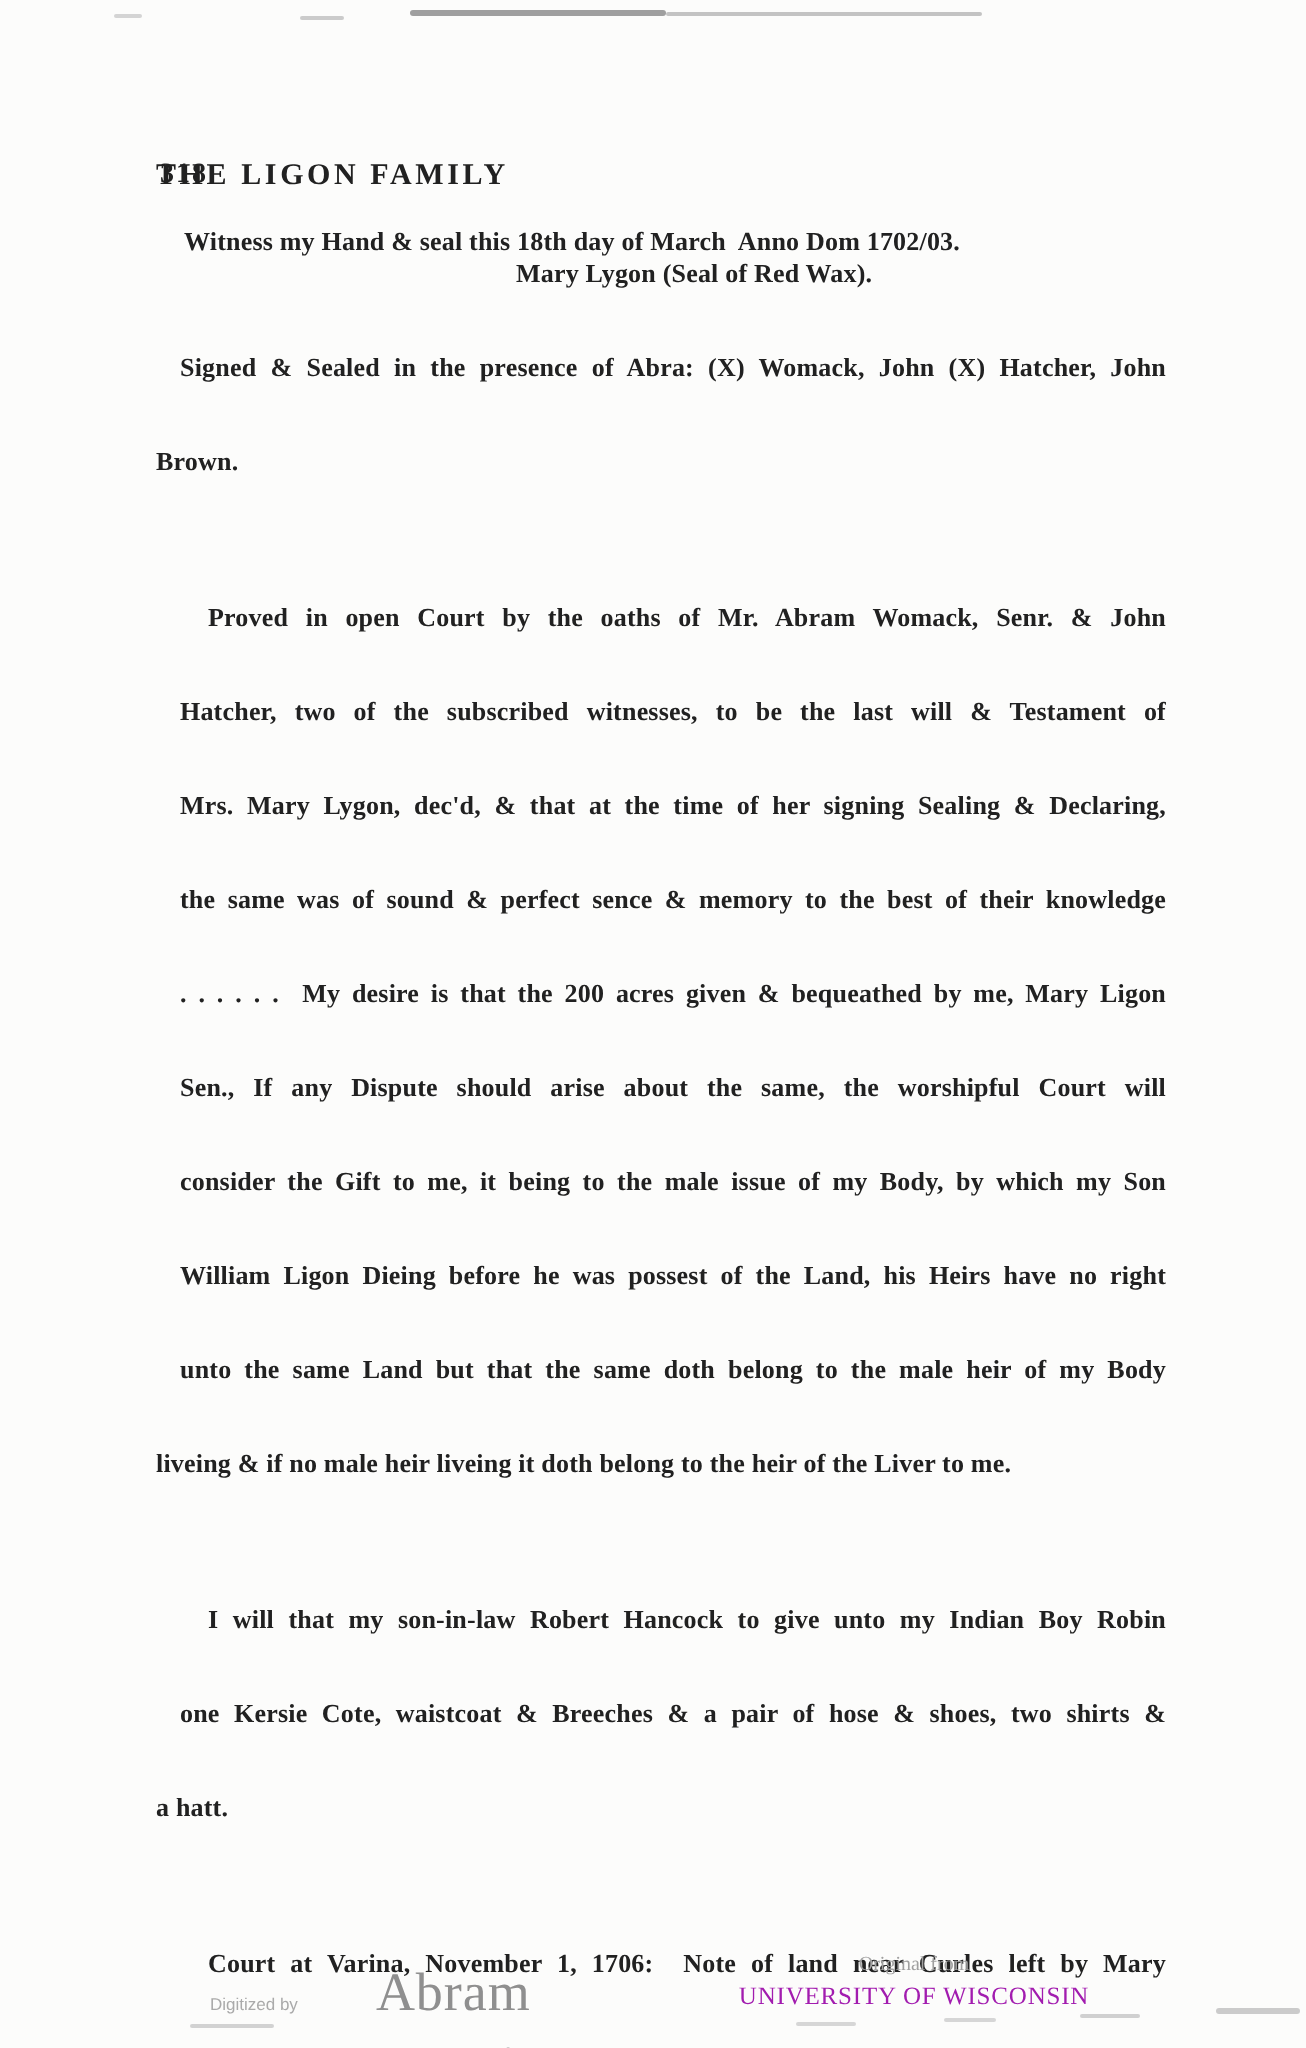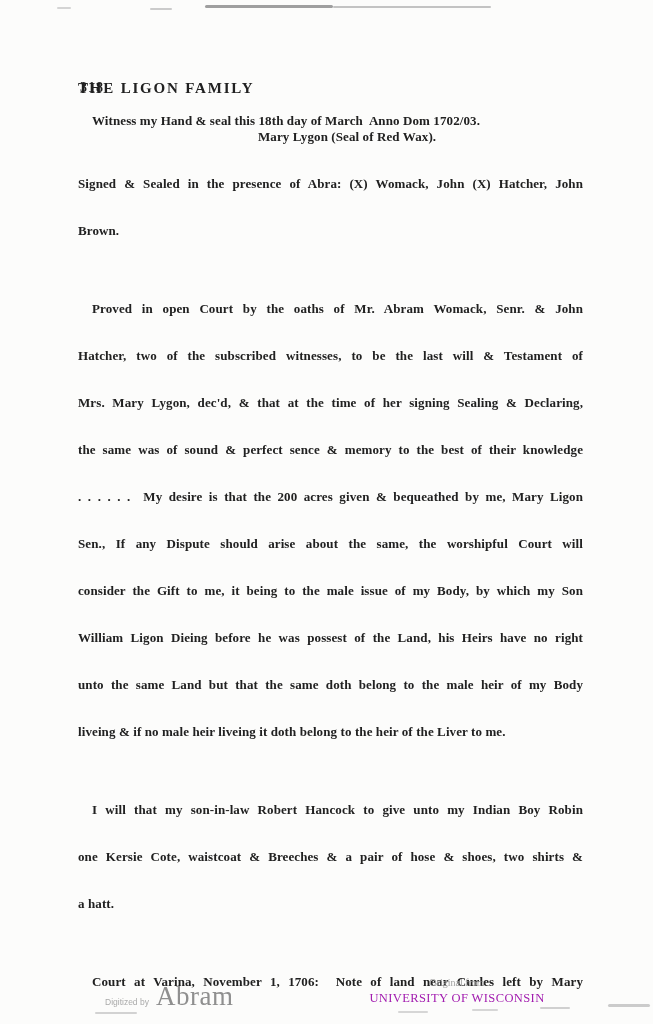--- a/index.html
+++ b/index.html
@@ -24,28 +24,28 @@
   .a9{left:608px;top:1004px;width:42px;height:3px;background:#cbcbcb;}
 
   
   .content{position:absolute;left:78px;top:80px;width:505px;}
   .header{position:relative;height:16px;font-weight:bold;}
   .pagenum{position:absolute;left:2px;top:0;font-size:14px;letter-spacing:1px;}
   .title{font-size:15px;letter-spacing:1.8px;}
 
   .bodytext{margin-top:17px;font-size:13px;line-height:15.66px;font-weight:bold;letter-spacing:.1px;}
   .bodytext div{white-space:pre-wrap;}
-  .jl{text-align:justify;text-align-last:justify;}
+  .jl{text-align:justify;text-align-last:justify;margin-left:12px;}
   .ll{text-align:left;}
   .ind{padding-left:14px;}
   .sig{padding-left:180px;}
 
   
   .footer-google{position:absolute;left:105px;top:984px;display:flex;align-items:baseline;
-    font-family:"Liberation Sans","DejaVu Sans",sans-serif;}
+    font-family:"Liberation Sans","DejaVu Sans",sans-serif;gap:32px;}
   .digitized{font-size:8.5px;color:#aaaaaa;}
   .glogo{font-family:"Liberation Serif","DejaVu Serif",serif;font-size:27px;color:#8f8f8f;
     margin-left:7px;letter-spacing:.5px;line-height:24px;}
   .footer-orig{position:absolute;left:368px;top:977px;width:178px;text-align:center;
     font-family:Liberation Serif, serif;color:#a0a0a0;}
   .origfrom{font-size:10px;}
   .institution{font-size:12.5px;margin-top:3px;letter-spacing:.4px;color:#a21caf;}
 </style>
 </head>
 <body>

